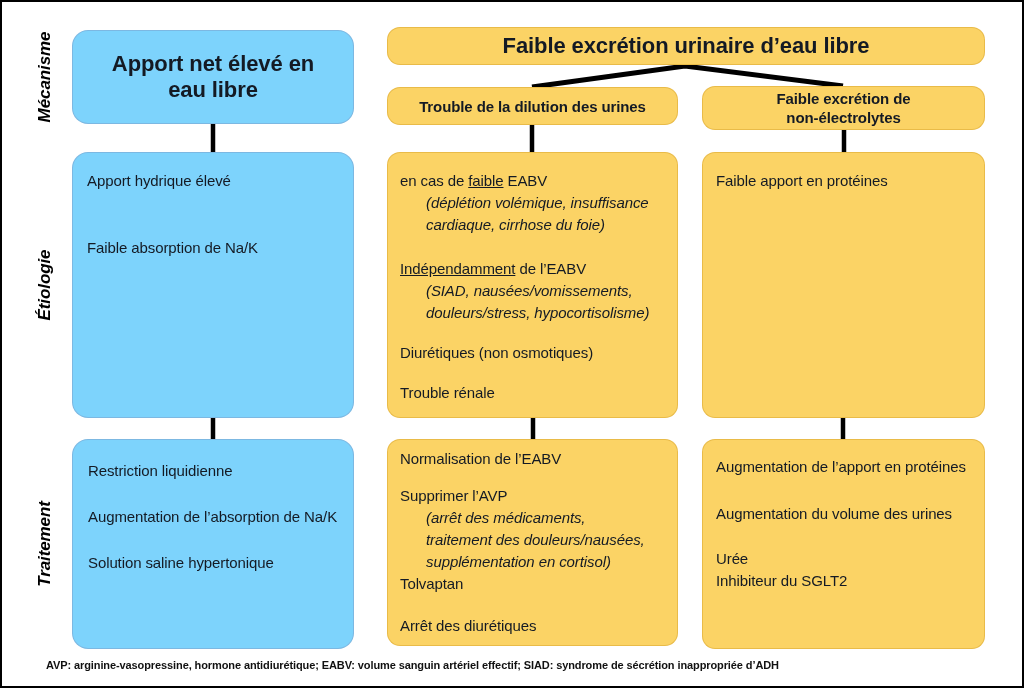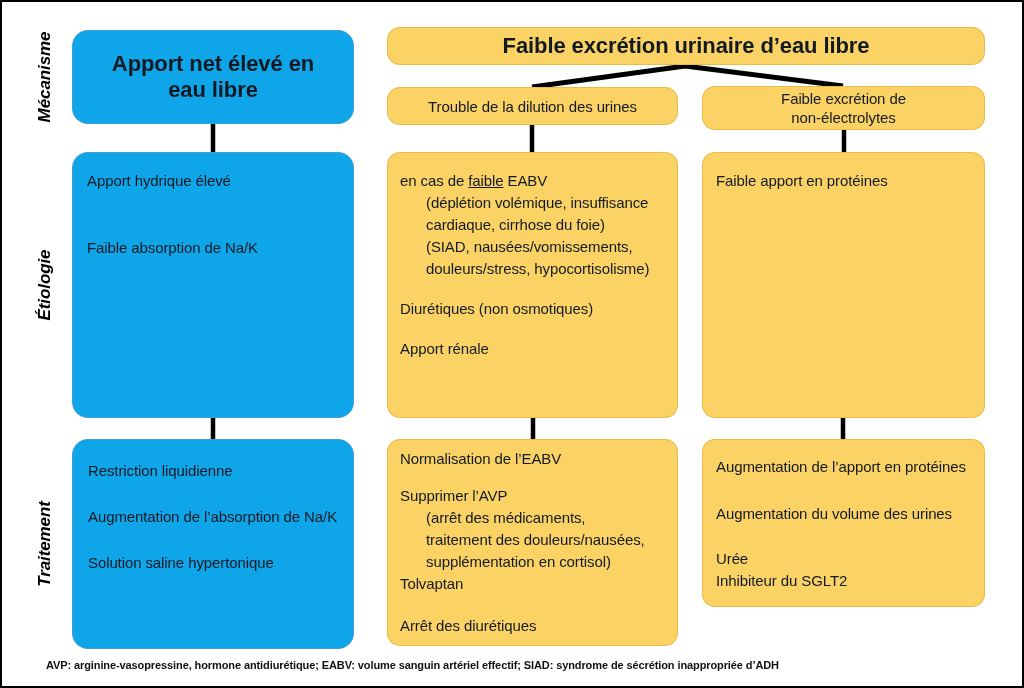--- a/index.html
+++ b/index.html
@@ -3,28 +3,28 @@
 <meta charset="utf-8">
 <style>
   html,body { margin:0; padding:0; background:#e8e8e8; }
   .canvas {
     position:relative; width:1024px; height:688px; background:#ffffff;
     border:2px solid #000; box-sizing:border-box; overflow:hidden;
     font-family:"Liberation Sans","DejaVu Sans",sans-serif;
     color:#141a24; letter-spacing:-0.1px;
   }
   .box { position:absolute; box-sizing:border-box; }
-  .blue   { background:#0ea5e9; border:1px solid rgba(125,150,195,0.45); border-radius:16px; }
+  .blue   { background:#7dd3fc; border:1px solid rgba(125,150,195,0.45); border-radius:16px; }
   .yellow { background:#fbd365; border:1px solid rgba(216,163,44,0.5);  border-radius:13px; }
   .center { display:flex; align-items:center; justify-content:center; text-align:center; flex-direction:column; }
   .h1 { font-weight:bold; font-size:22px; }
-  .h2 { font-weight:normal; font-size:15px; line-height:19px; }
+  .h2 { font-weight:bold; font-size:15px; line-height:19px; }
   .t  { margin:0; font-size:15px; line-height:22px; }
   .blue .t { line-height:24px; }
-  .note { padding-left:26px; }
+  .note { font-style:italic; padding-left:26px; }
   .u { text-decoration:underline; }
   .pad-y { padding:17px 12px 0 12px; }
   .row-label {
     position:absolute; left:24px; width:38px;
     display:flex; align-items:center; justify-content:center;
   }
   .row-label span {
     transform:rotate(-90deg); white-space:nowrap;
     font-weight:bold; font-style:italic; font-size:17px; color:#000;
   }
@@ -81,24 +81,25 @@
 
   <div class="box blue" style="left:70px;top:150px;width:282px;height:266px;padding:16px 14px 0 14px;">
     <p class="t">Apport hydrique élevé</p>
     <p class="t mt43">Faible absorption de Na/K</p>
   </div>
 
   <div class="box yellow pad-y" style="left:385px;top:150px;width:291px;height:266px;">
     <p class="t"><span>en cas de </span><span class="u">faible</span><span> EABV</span></p>
     <p class="t note">(déplétion volémique, insuffisance</p>
     <p class="t note">cardiaque, cirrhose du foie)</p>
+    <p class="t mt22"><span class="u">Indépendamment</span><span> de l’EABV</span></p>
     <p class="t note">(SIAD, nausées/vomissements,</p>
     <p class="t note">douleurs/stress, hypocortisolisme)</p>
     <p class="t mt18">Diurétiques (non osmotiques)</p>
-    <p class="t mt18">Apport rénale</p>
+    <p class="t mt18">Trouble rénale</p>
   </div>
 
   <div class="box yellow" style="left:700px;top:150px;width:283px;height:266px;padding:17px 13px 0 13px;">
     <p class="t">Faible apport en protéines</p>
   </div>
 
   <div class="box blue" style="left:70px;top:437px;width:282px;height:210px;padding:19px 15px 0 15px;">
     <p class="t">Restriction liquidienne</p>
     <p class="t mt22">Augmentation de l’absorption de Na/K</p>
     <p class="t mt22">Solution saline hypertonique</p>
@@ -107,21 +108,21 @@
   <div class="box yellow" style="left:385px;top:437px;width:291px;height:207px;padding:8px 12px 0 12px;">
     <p class="t">Normalisation de l’EABV</p>
     <p class="t mt15">Supprimer l’AVP</p>
     <p class="t note">(arrêt des médicaments,</p>
     <p class="t note">traitement des douleurs/nausées,</p>
     <p class="t note">supplémentation en cortisol)</p>
     <p class="t">Tolvaptan</p>
     <p class="t mt20">Arrêt des diurétiques</p>
   </div>
 
-  <div class="box yellow" style="left:700px;top:437px;width:283px;height:168px;padding:16px 13px 0 13px;">
+  <div class="box yellow" style="left:700px;top:437px;width:283px;height:210px;padding:16px 13px 0 13px;">
     <p class="t">Augmentation de l’apport en protéines</p>
     <p class="t mt25">Augmentation du volume des urines</p>
     <p class="t mt23">Urée</p>
     <p class="t">Inhibiteur du SGLT2</p>
   </div>
 
   <div class="footnote">AVP: arginine-vasopressine, hormone antidiurétique; EABV: volume sanguin artériel effectif; SIAD: syndrome de sécrétion inappropriée d’ADH</div>
 
 </div>
 

